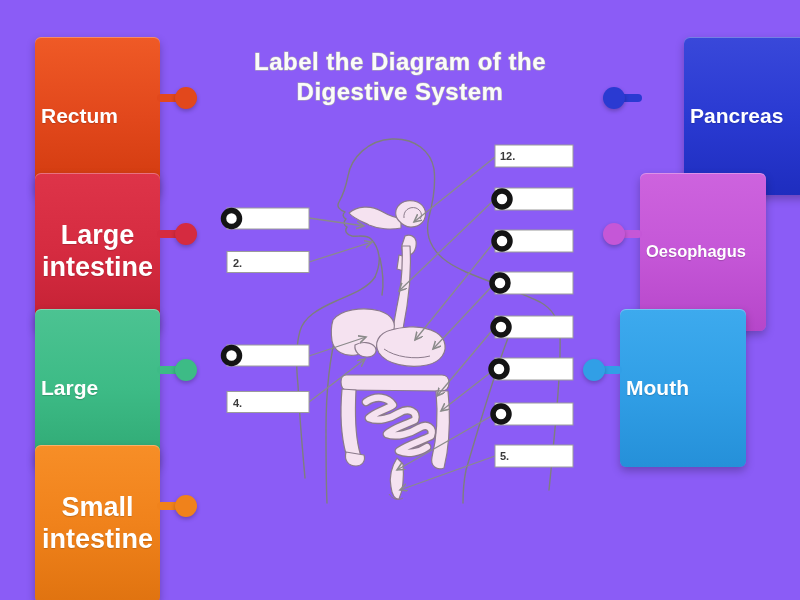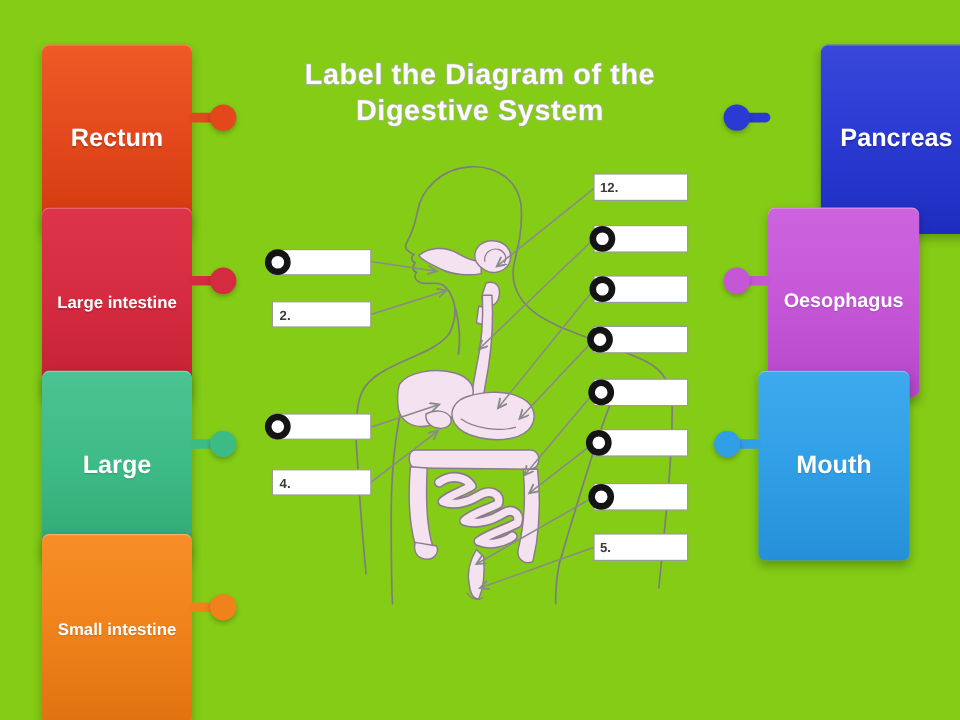--- a/index.html
+++ b/index.html
@@ -1,24 +1,24 @@
 <!DOCTYPE html>
 <html><head>
 <meta charset="utf-8">
 <style>
   html,body{margin:0;padding:0;background:#fff;}
-  .stage{position:relative;width:800px;height:600px;background:#84cc16;overflow:hidden;
+  .stage{position:relative;width:800px;height:600px;background:#8b5cf6;overflow:hidden;
          font-family:"Liberation Sans",sans-serif;}
   .card{position:absolute;width:190px;height:122px;}
   .card-body{position:absolute;top:0;width:125px;height:158px;border-radius:6px;
-             display:flex;align-items:center;justify-content:center;text-align:center;
+             display:flex;align-items:center;text-align:center;
              box-shadow:0 4px 8px rgba(0,0,0,.25), inset 0 1px 0 rgba(255,255,255,.30);}
   .card-text{color:#fff;font-weight:700;font-size:21px;line-height:1.18;padding:0 6px;
              text-shadow:0 1px 1px rgba(0,0,0,.18);}
-  .two-line .card-text{font-size:14px;}
+  .two-line .card-text{font-size:27px;}
   .small-text .card-text{font-size:16.5px;}
   .right-card .card-body{left:42px;width:126px;}
   .left-card .card-body{left:0;}
   .stem{position:absolute;top:57px;width:30px;height:8px;border-radius:4px;}
   .dot{position:absolute;top:50px;width:22px;height:22px;border-radius:50%;
        box-shadow:0 2px 4px rgba(0,0,0,.25);}
   .left-card .stem{left:122px;}
   .left-card .dot{left:140px;}
   .right-card .stem{left:14px;}
   .right-card .dot{left:5px;}
@@ -162,21 +162,21 @@
     <div class="stem" style="background: rgb(42, 58, 210);"></div>
     <div class="dot" style="background: rgb(42, 58, 210);"></div>
   </div>
   <div class="card right-card small-text" style="left:598px;top:173px">
     <div class="card-body" style="background: linear-gradient(rgb(205, 99, 222) 0%, rgb(197, 87, 215) 50%, rgb(182, 70, 202) 100%);">
       <span class="card-text">Oesophagus</span>
     </div>
     <div class="stem" style="background: rgb(197, 87, 215);"></div>
     <div class="dot" style="background: rgb(197, 87, 215);"></div>
   </div>
-  <div class="card right-card" style="left:590px;top:309px">
+  <div class="card right-card" style="left:578px;top:309px">
     <div class="card-body" style="background: linear-gradient(rgb(61, 170, 238) 0%, rgb(49, 159, 230) 50%, rgb(37, 144, 217) 100%);">
       <span class="card-text">Mouth</span>
     </div>
     <div class="stem" style="background: rgb(49, 159, 230);"></div>
     <div class="dot" style="background: rgb(49, 159, 230);"></div>
   </div>
 
 </div>
 
 </body></html>

